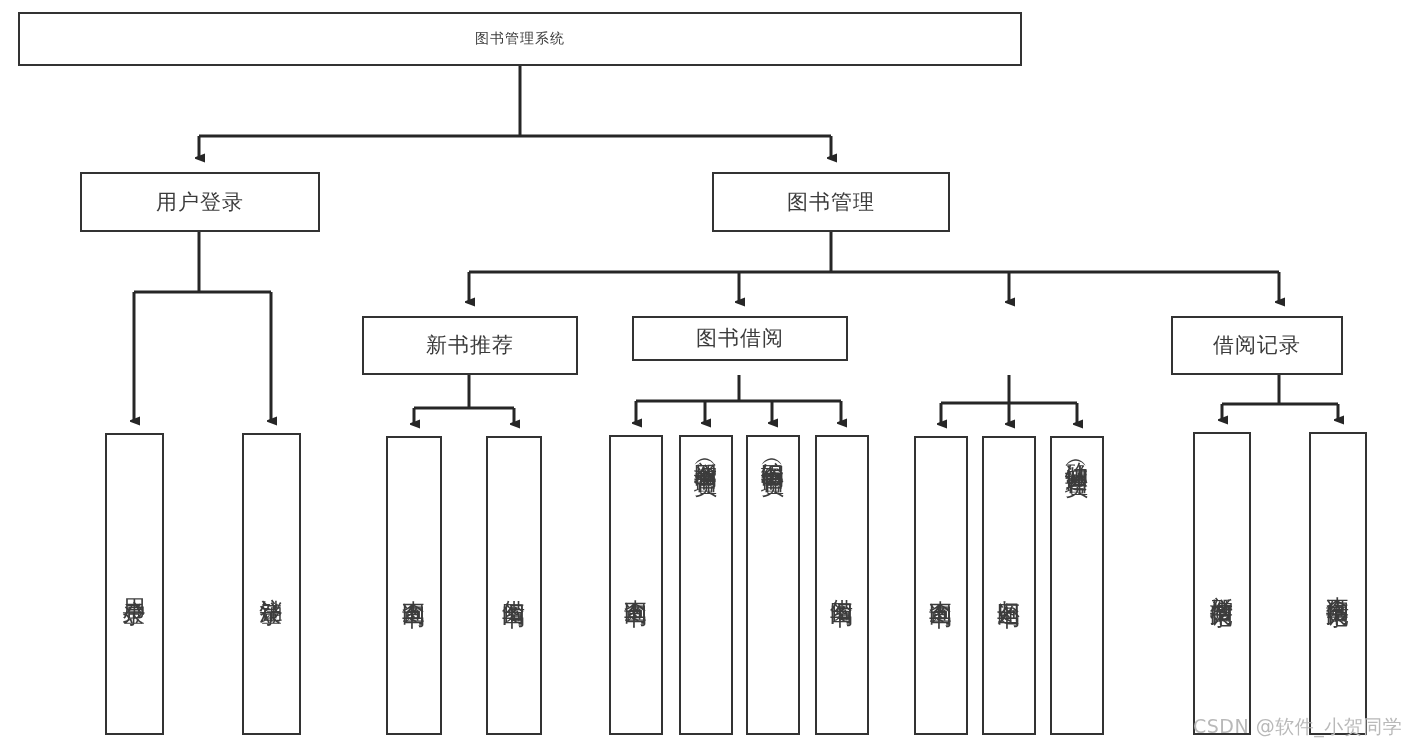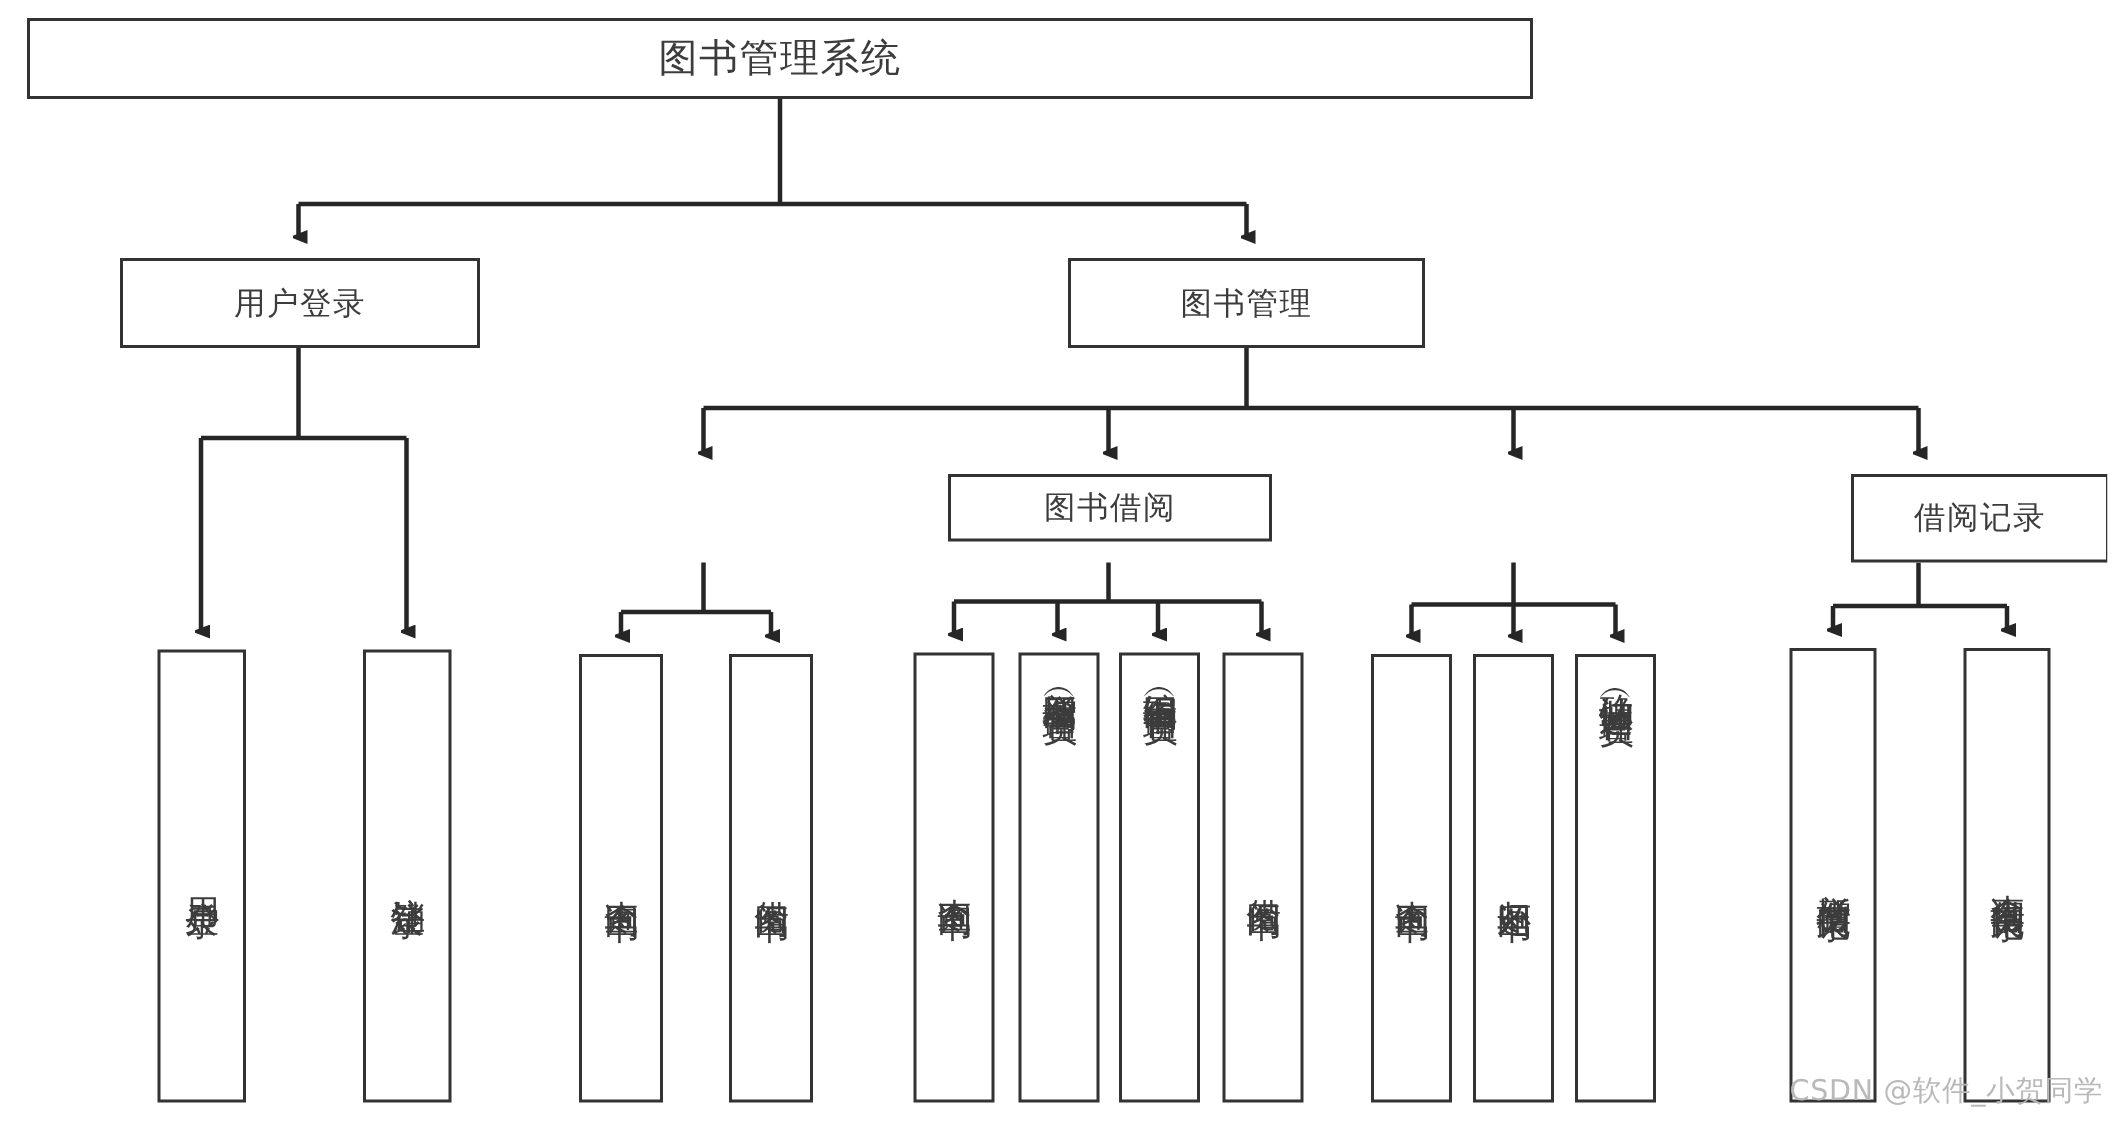--- a/index.html
+++ b/index.html
@@ -36,21 +36,21 @@
     justify-content: center;
     color: #3b3b3b;
   }
   .node .label {
     font-size: 21px;
     line-height: 1.25;
     letter-spacing: 1px;
     color: #3c3c3c;
     white-space: nowrap;
   }
-  .node.root .label { font-size: 26px; }
+  .node.root .label { font-size: 14px; }
   .node.leaf {
     align-items: flex-start;
     justify-content: center;
     padding-top: 6px;
   }
   .node.leaf .label {
     writing-mode: vertical-rl;
     text-orientation: upright;
     font-size: 23px;
     line-height: 1.05;
@@ -131,27 +131,30 @@
   </div>
 
   <div class="node" style="left:80px; top:172px; width:240px; height:60px;">
     <span class="label">用户登录</span>
   </div>
 
   <div class="node" style="left:712px; top:172px; width:238px; height:60px;">
     <span class="label">图书管理</span>
   </div>
 
+  <div class="node" style="left:362px; top:316px; width:216px; height:59px;">
+    <span class="label">新书推荐</span>
+  </div>
 
   <div class="node" style="left:632px; top:316px; width:216px; height:45px;">
     <span class="label">图书借阅</span>
   </div>
 
 
-  <div class="node" style="left:1234px; top:316px; width:172px; height:59px;font-family:Liberation Serif, serif;">
+  <div class="node" style="left:1171px; top:316px; width:172px; height:59px;font-family:Liberation Serif, serif;">
     <span class="label">借阅记录</span>
   </div>
 
   <div class="node leaf midtext" style="left:105px; top:433px; width:59px; height:302px;">
     <span class="label">用户登录</span>
   </div>
 
   <div class="node leaf midtext" style="left:242px; top:433px; width:59px; height:302px;">
     <span class="label">注销登录</span>
   </div>

